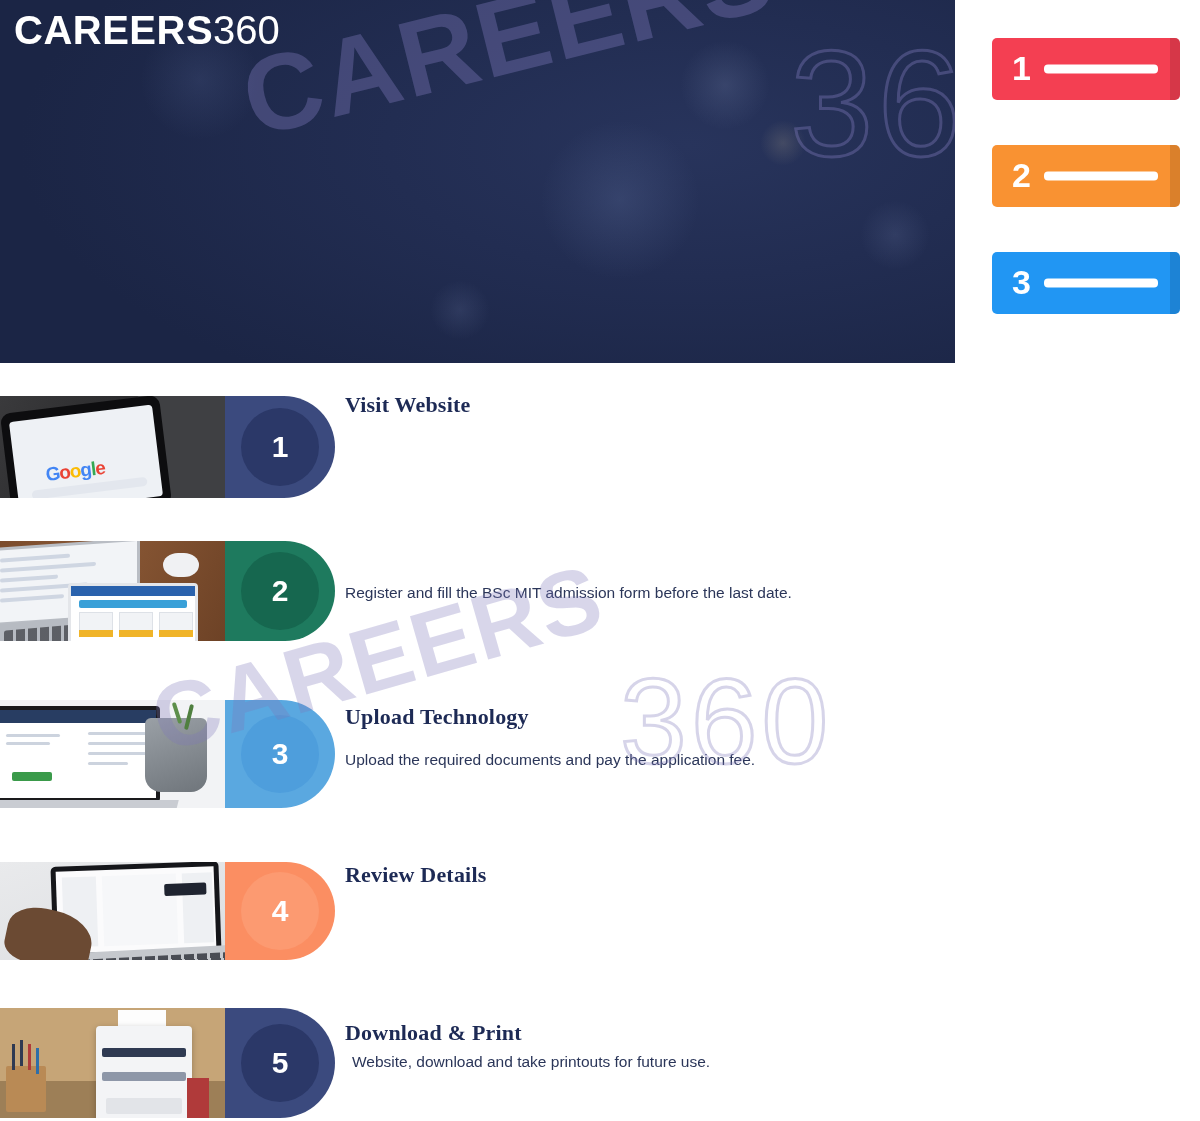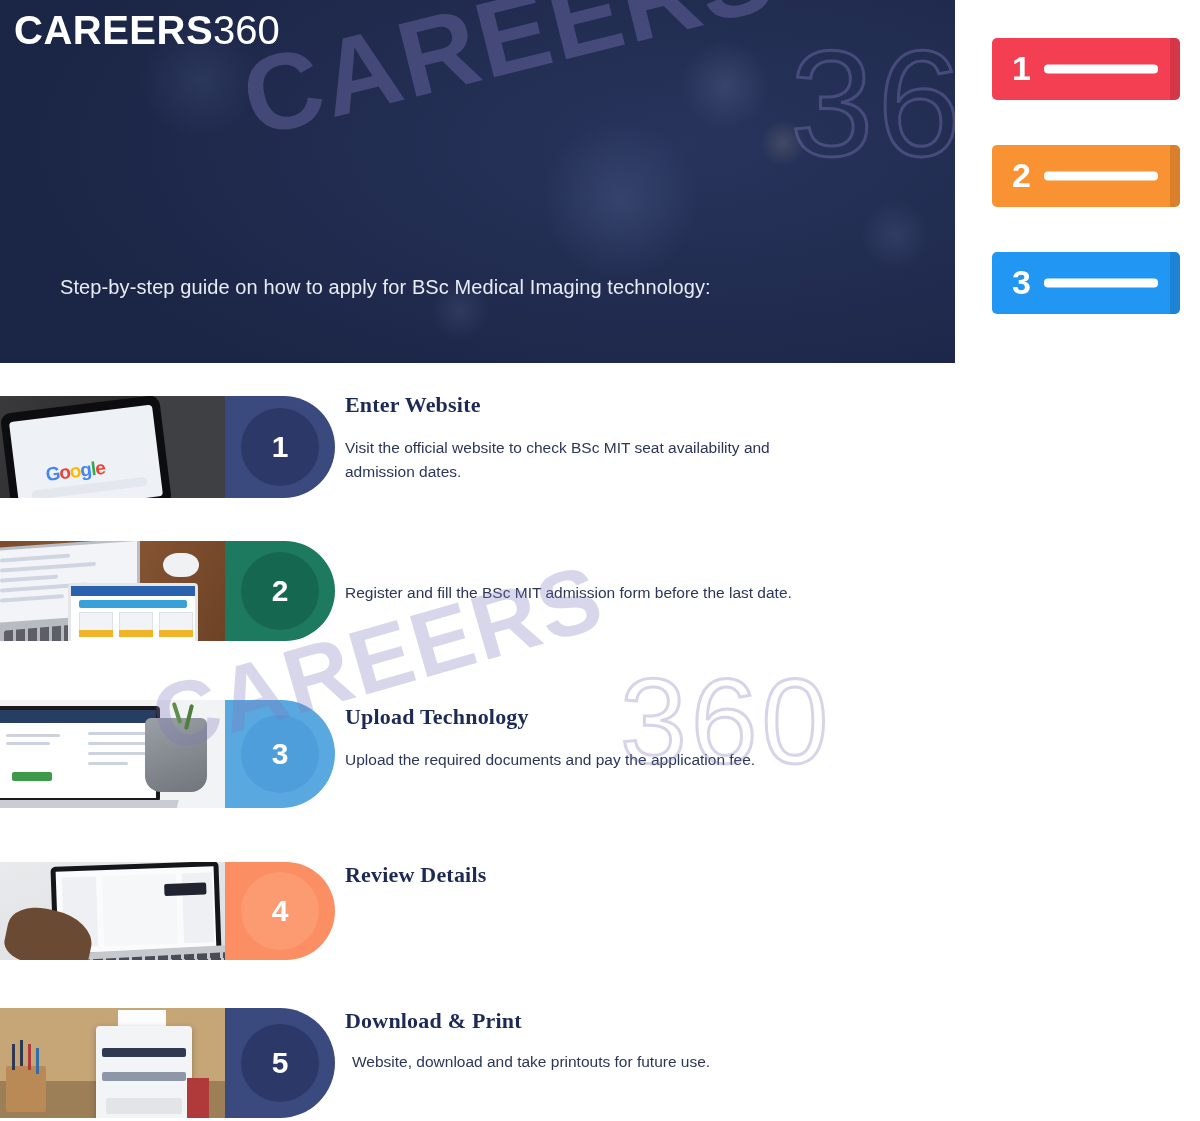--- a/index.html
+++ b/index.html
@@ -179,21 +179,20 @@
     <div class="wm-header">
       <div class="wm-word">CAREERS</div>
       <div class="wm-360">360</div>
     </div>
 
     <div class="logo">
       <span class="logo-careers">CAREERS</span>
       <span class="logo-360">360</span>
     </div>
 
-    <p class="hdr-sub">Step-by-step guide on how to apply for BSc Medical Imaging technology:</p>
   </div>
 
   <div class="bars">
     <div class="connector conn-1"></div>
     <div class="connector conn-2"></div>
 
     <div class="bar bar-1" style="background:#f43f52">
       <span class="num">1</span>
       <span class="rule"></span>
       <span class="edge"></span>
@@ -218,22 +217,21 @@
             <div class="scr">
           <div class="gl"><i style="color:#4285f4">G</i><i style="color:#ea4335">o</i><i style="color:#fbbc05">o</i><i style="color:#4285f4">g</i><i style="color:#34a853">l</i><i style="color:#ea4335">e</i></div>
           <div class="gsearch"></div>
         </div>
           </div>
       </div>
     </div>
     <div class="badge" style="background:#3b4a7e">
       <span class="inner" style="background:#2b3868">1</span>
     </div>
-    <div class="step-title" style="top:-4px">Enter Website</div>
-    <div class="step-desc" style="top:40px">Visit the official website to check BSc MIT seat availability and admission dates.</div>
+    <div class="step-title" style="top:-4px">Visit Website</div>
   </div>
 
   <div class="step" style="top:541px;height:100px">
     <div class="thumb">
       <div class="ph ph2">
         <div class="screen">
           <span class="l" style="top:8px;width:70px"></span>
           <span class="l" style="top:18px;width:96px"></span>
           <span class="l" style="top:28px;width:58px"></span>
           <span class="l" style="top:38px;width:88px"></span>
@@ -328,17 +326,17 @@
         <span class="pen" style="left:12px"></span>
           <span class="pen" style="left:20px;top:32px"></span>
         <span class="pen" style="left:28px;background:#b03a3a"></span>
           <span class="pen" style="left:36px;top:40px;background:#2f6ea8"></span>
         <span class="book"></span>
       </div>
     </div>
     <div class="badge" style="background:#3b4a7e">
       <span class="inner" style="background:#2b3868">5</span>
     </div>
-    <div class="step-title" style="top:0px">Download &amp; Print</div>
+    <div class="step-title" style="top:12px">Download &amp; Print</div>
     <div class="step-desc" style="top:42px;left:352px;width:520px">Website, download and take printouts for future use.</div>
   </div>
 
 </div>
 
 </body></html>

